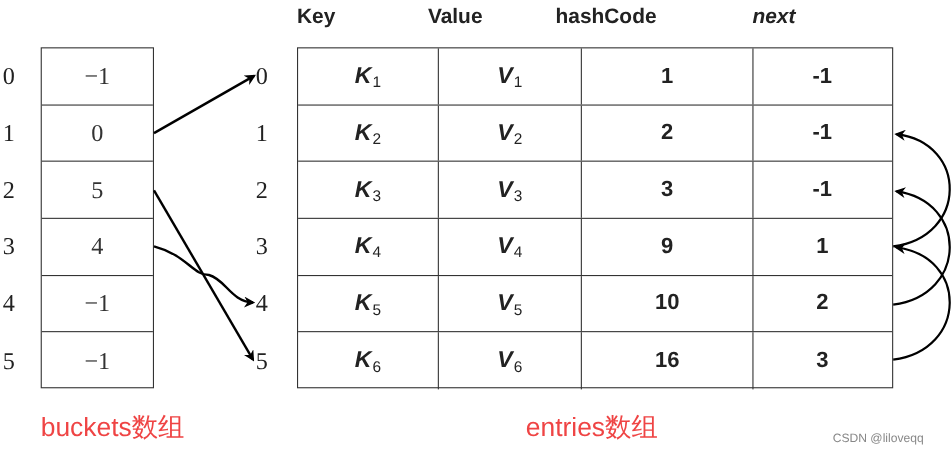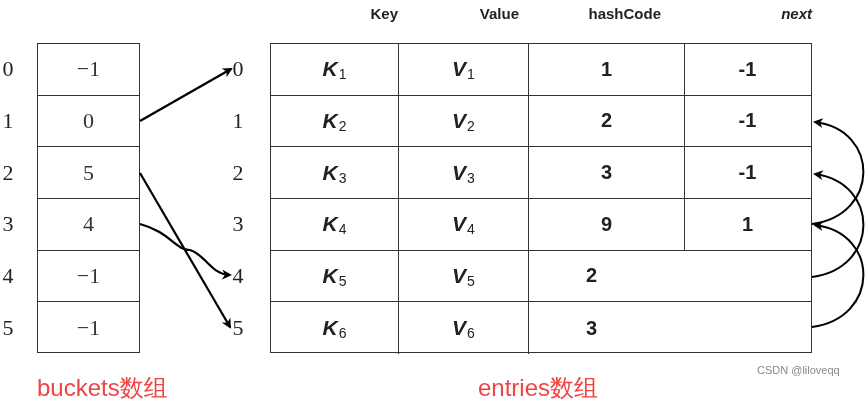--- a/index.html
+++ b/index.html
@@ -1,31 +1,31 @@
 <!DOCTYPE html>
 <html><head>
 <meta charset="utf-8">
 <style>
   html, body { margin:0; padding:0; background:#ffffff; }
   body { width:865px; height:408px; position:relative; overflow:hidden; font-family:"Liberation Sans", sans-serif; color:#111; }
   .idx { position:absolute; font-family:"Liberation Serif", serif; font-size:22px; color:#222; width:20px; text-align:center; }
   .bucket-box { position:absolute; left:37px; top:43px; width:103px; height:310px; border:1.5px solid #333; box-sizing:border-box; }
   .bucket-cell { height:51.67px; border-bottom:1.5px solid #333; box-sizing:border-box; display:flex; align-items:center; justify-content:center; font-family:"Liberation Serif", serif; font-size:22px; color:#333; }
   .bucket-cell:last-child { border-bottom:none; }
-  .col-header { position:absolute; top:5px; font-weight:bold; font-size:15px; text-align:right; color:#222; }
+  .col-header { position:absolute; top:5px; font-weight:bold; font-size:19px; text-align:left; color:#222; }
   .entries { position:absolute; left:270px; top:43px; width:542px; height:310px; border:1.5px solid #333; box-sizing:border-box; }
   .entry-row { display:flex; height:51.67px; border-bottom:1.5px solid #333; box-sizing:border-box; }
   .entry-row:last-child { border-bottom:none; }
   .entry-cell { display:flex; align-items:center; justify-content:center; font-weight:bold; font-size:20px; box-sizing:border-box; border-right:1.5px solid #333; color:#222; }
   .entry-cell:last-child { border-right:none; }
   .c0 { width:128px; } .c1 { width:130px; } .c2 { width:156px; } .c3 { width:125px; }
   .sym { font-style:italic; font-size:21px; }
   .sub { font-style:normal; font-weight:normal; font-size:14px; position:relative; top:5px; margin-left:1px; }
   .caption { position:absolute; top:372px; font-size:24px; color:#ef4444;margin-left:23px; }
-  .watermark { position:absolute; left:757px; top:364px; font-size:11px; color:#888; }
+  .watermark { position:absolute; left:757px; top:393px; font-size:11px; color:#888; }
   svg.arrows { position:absolute; left:0; top:0; width:865px; height:408px; pointer-events:none; }
 </style>
 </head>
 <body>
 
 <div class="idx" style="left:-2px;top:56px;">0</div>
 <div class="idx" style="left:-2px;top:108px;">1</div>
 <div class="idx" style="left:-2px;top:160px;">2</div>
 <div class="idx" style="left:-2px;top:211px;">3</div>
 <div class="idx" style="left:-2px;top:263px;">4</div>
@@ -103,31 +103,33 @@
   </div>
   <div class="entry-row">
     <div class="entry-cell c0">
         <span class="sym">K</span>
         <span class="sub">5</span>
       </div>
     <div class="entry-cell c1">
         <span class="sym">V</span>
         <span class="sub">5</span>
       </div>
+    <div class="entry-cell c2">10</div>
     <div class="entry-cell c3">2</div>
   </div>
   <div class="entry-row">
     <div class="entry-cell c0">
         <span class="sym">K</span>
         <span class="sub">6</span>
       </div>
     <div class="entry-cell c1">
         <span class="sym">V</span>
         <span class="sub">6</span>
       </div>
+    <div class="entry-cell c2">16</div>
     <div class="entry-cell c3">3</div>
   </div>
 </div>
 
 <svg class="arrows" viewBox="0 0 865 408">
   <defs>
     <marker id="ah" markerWidth="10" markerHeight="10" refX="8" refY="5" orient="auto" markerUnits="userSpaceOnUse">
       <path d="M0,0 L10,5 L0,10 L3,5 Z" fill="#000"></path>
     </marker>
   </defs>

